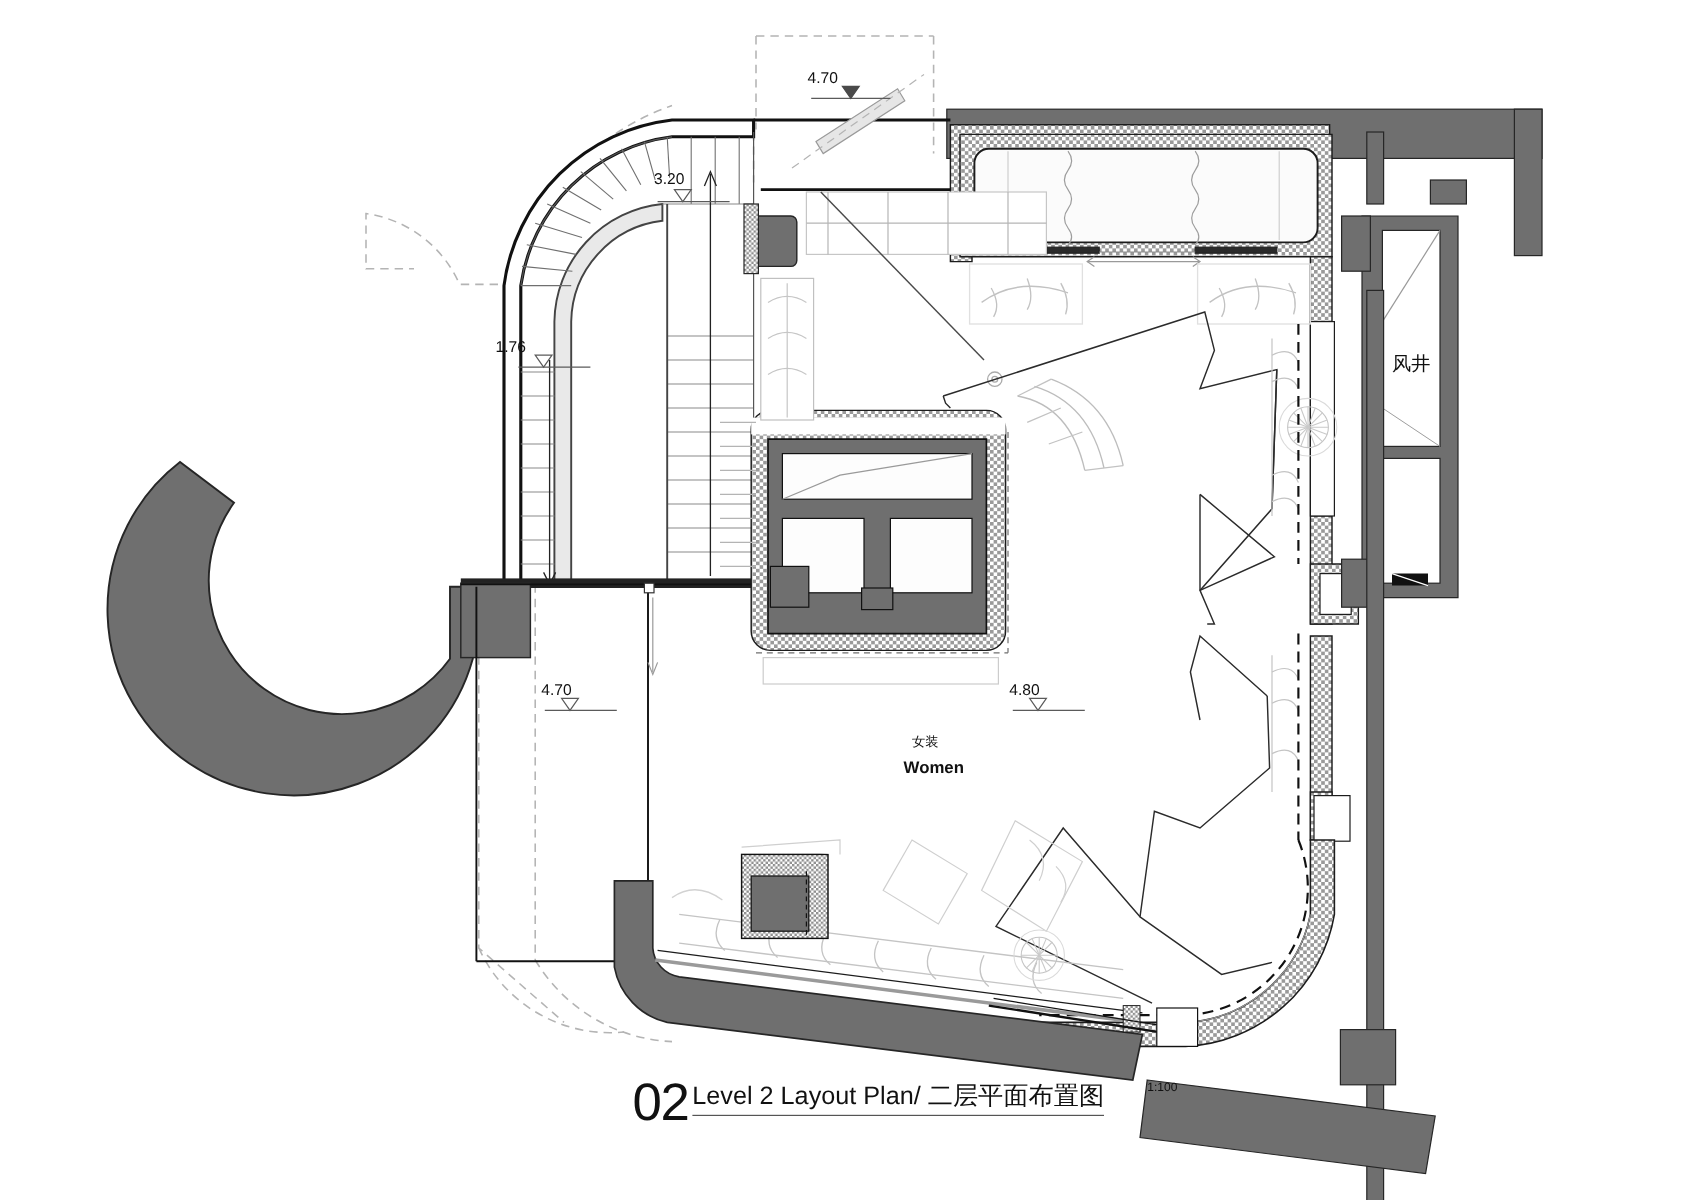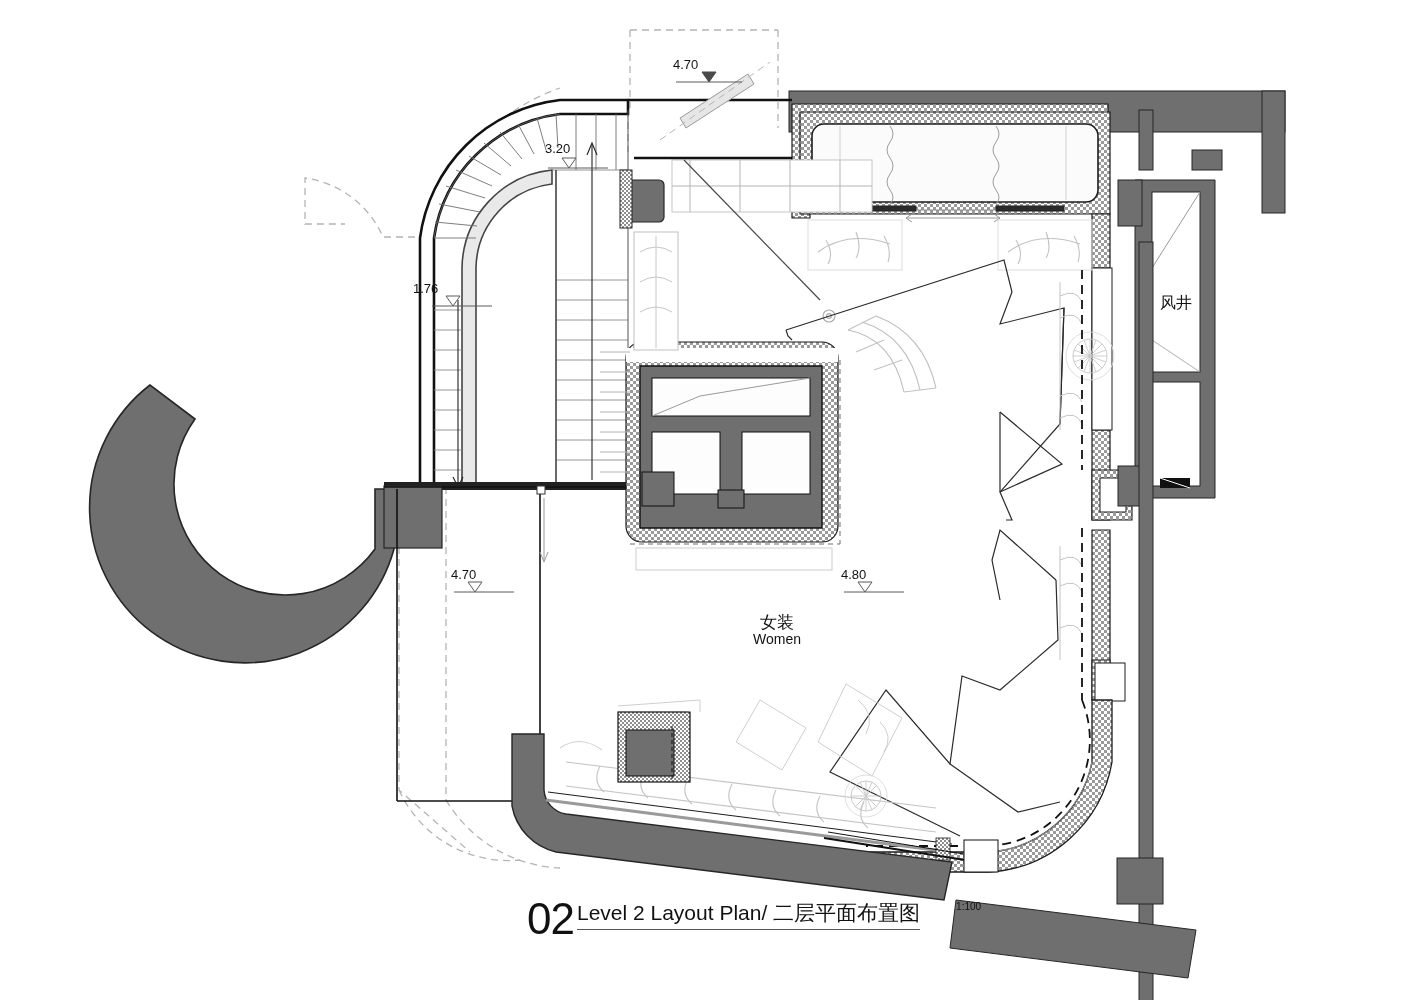--- a/index.html
+++ b/index.html
@@ -11,22 +11,22 @@
   #titleblock{position:absolute;left:527px;top:899px;display:flex;align-items:flex-start;}
   #tb-num{font-size:44px;line-height:40px;color:#111;letter-spacing:-1px;font-family:"Liberation Sans",sans-serif;}
   #tb-right{display:flex;flex-direction:row;margin-left:3px;}
   #tb-title{font-size:21px;color:#111;border-bottom:1.4px solid #555;padding-bottom:2px;white-space:nowrap;
             font-family:"Liberation Sans","DejaVu Sans",sans-serif;}
   #tb-scale{font-size:10px;color:#111;margin-top:2px;margin-left:36px;}
 
   
   .plabel{position:absolute;color:#111;white-space:nowrap;font-family:"Liberation Sans","DejaVu Sans",sans-serif;}
   .elev-num{font-size:13px;}
-  .room-cn{font-size:17px;}
-  .room-en{font-size:14px;}
+  .room-cn{font-size:11px;}
+  .room-en{font-size:14px;font-weight:bold;}
   .shaft-cn{font-size:16px;}
 </style>
 </head>
 <body>
 
 <div id="sheet">
 
   <svg id="plan" viewBox="0 0 1414 1000">
     <defs>
       <pattern id="hx" width="6" height="6" patternUnits="userSpaceOnUse">

